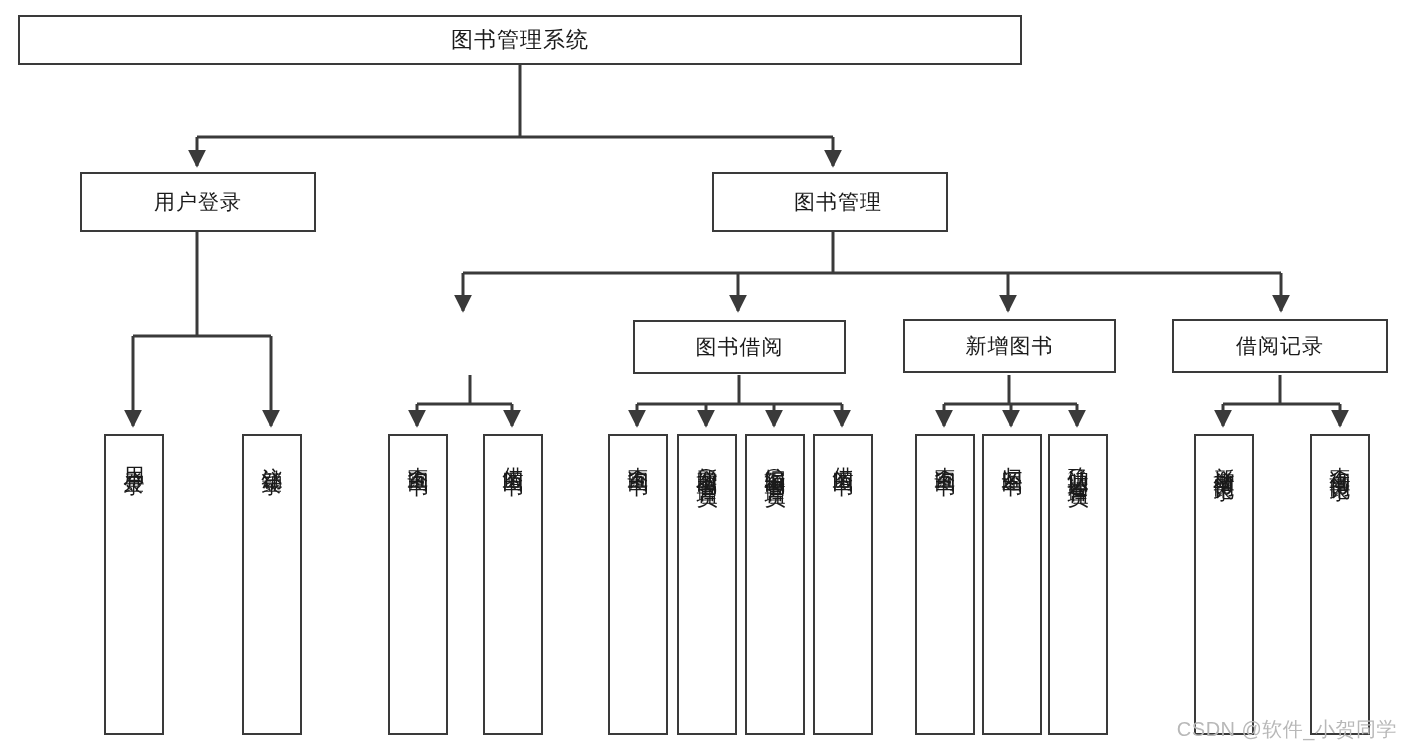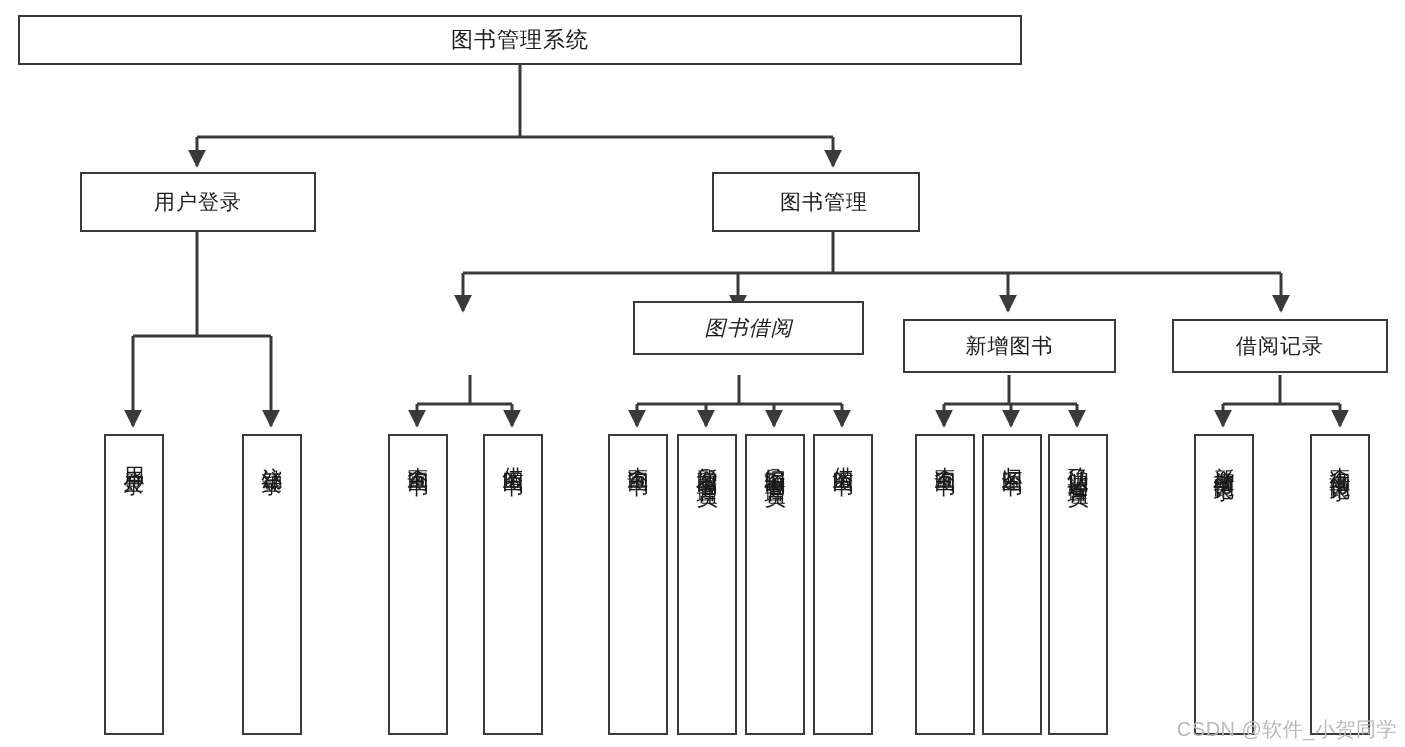--- a/index.html
+++ b/index.html
@@ -128,26 +128,26 @@
   </svg>
 
   <div class="node horiz root" style="left:18px; top:15px; width:1004px; height:50px;">
     <span class="htext">图书管理系统</span>
   </div>
 
   <div class="node horiz" style="left:80px; top:172px; width:236px; height:60px;">
     <span class="htext">用户登录</span>
   </div>
 
-  <div class="node horiz" style="left:712px; top:172px; width:208px; height:60px;padding-left:16px;">
+  <div class="node horiz" style="left:712px; top:172px; width:236px; height:60px;padding-left:16px;">
     <span class="htext">图书管理</span>
   </div>
 
 
-  <div class="node horiz" style="left:633px; top:301px; width:231px; height:54px;font-style:italic;">
+  <div class="node horiz" style="left:633px; top:320px; width:213px; height:54px;">
     <span class="htext">图书借阅</span>
   </div>
 
   <div class="node horiz" style="left:903px; top:319px; width:213px; height:54px;">
     <span class="htext">新增图书</span>
   </div>
 
   <div class="node horiz" style="left:1172px; top:319px; width:216px; height:54px;justify-content:center;">
     <span class="htext">借阅记录</span>
   </div>

